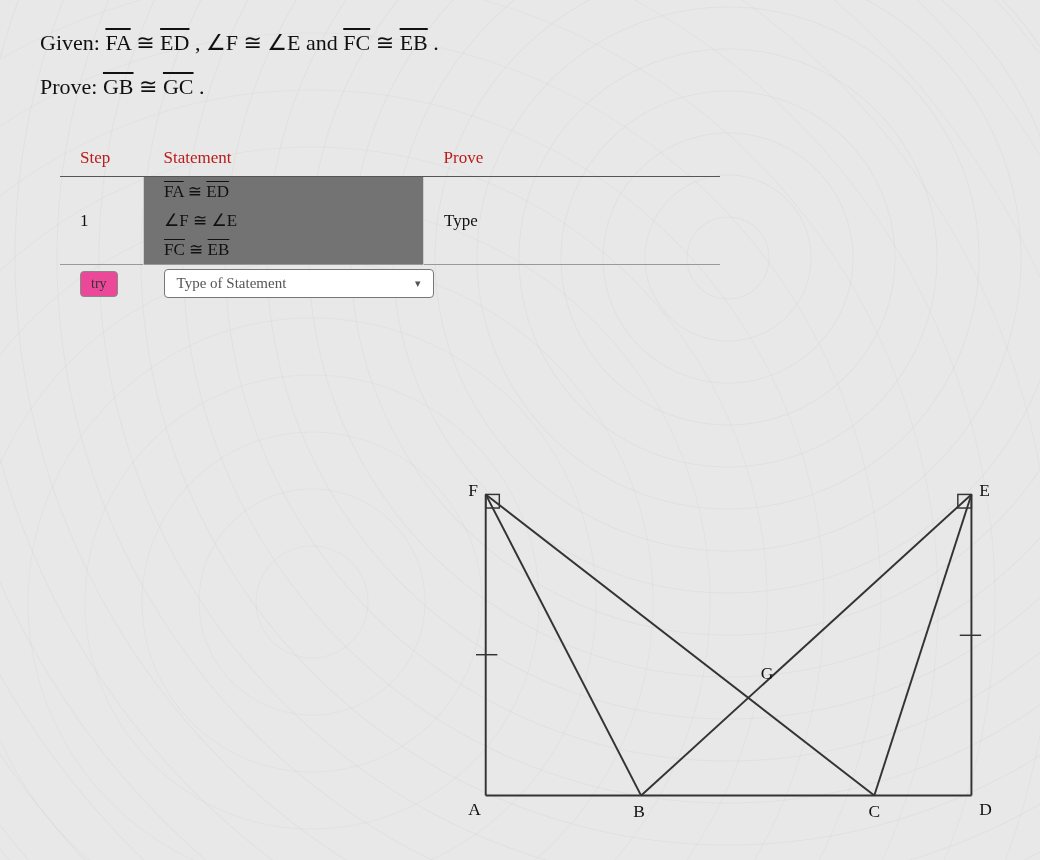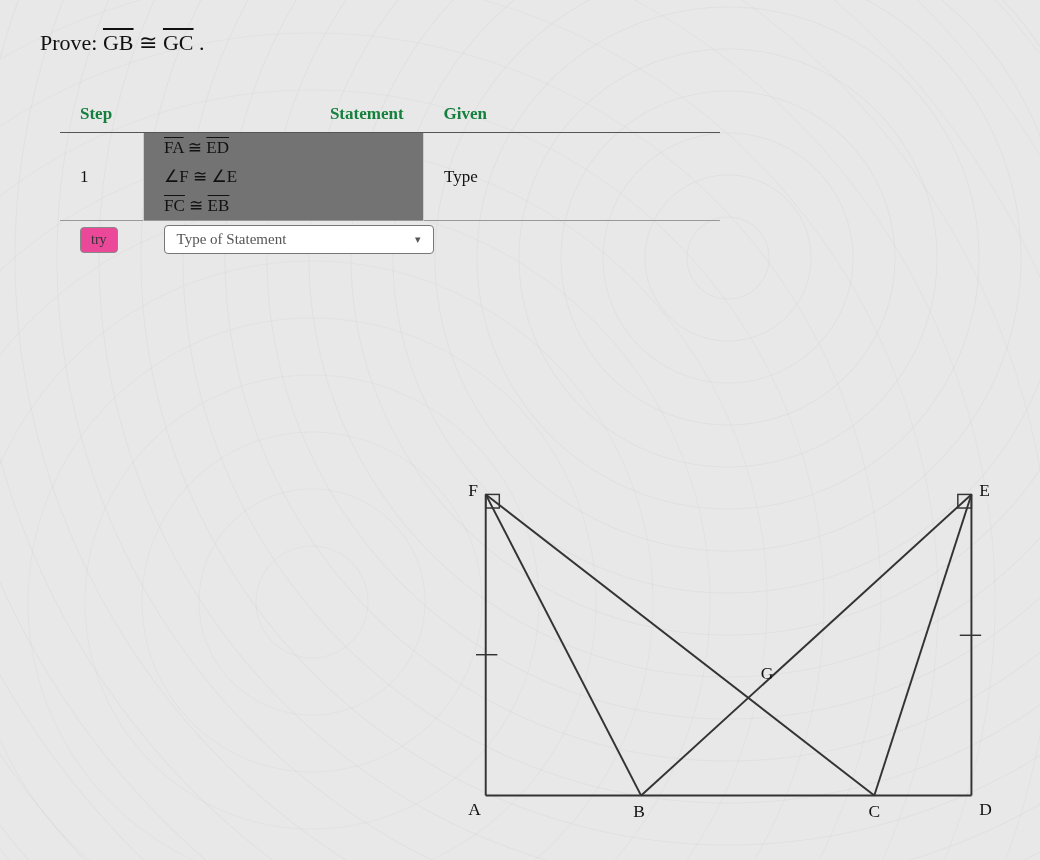--- a/index.html
+++ b/index.html
@@ -50,36 +50,35 @@
     .proof-table-wrapper {
       margin-left: 20px;
     }
 
     .proof-table {
       border-collapse: collapse;
       width: 660px;
     }
 
     .proof-table thead tr th {
-      font-weight: bold;
+      font-weight: normal;
       font-size: 17px;
       padding: 8px 20px;
       text-align: left;
       border-bottom: 1.5px solid #555;
-      color: #15803d;
+      color: #b91c1c;
       background: transparent;
     }
 
     .proof-table thead tr th:first-child {
       width: 80px;
     }
 
     .proof-table thead tr th:nth-child(2) {
       width: 280px;
-      text-align: right;
     }
 
     .proof-table tbody tr td {
       padding: 4px 20px;
       font-size: 17px;
       color: #111;
       vertical-align: middle;
     }
 
     .proof-table tbody tr.step-row td {
@@ -157,36 +156,47 @@
       width: 100%;
       height: 100%;
     }
 
   </style>
 </head>
 <body>
 
 <div class="content">
 
+  <div class="given-line">
+    <span>Given: </span>
+    <span class="overline">FA</span>
+    <span> ≅ </span>
+    <span class="overline">ED</span>
+    <span>, ∠F ≅ ∠E and </span>
+    <span class="overline">FC</span>
+    <span> ≅ </span>
+    <span class="overline">EB</span>
+    <span>.</span>
+  </div>
 
   <div class="prove-line">
     <span>Prove: </span>
     <span class="overline">GB</span>
     <span> ≅ </span>
     <span class="overline">GC</span>
     <span>.</span>
   </div>
 
   <div class="proof-table-wrapper">
     <table class="proof-table">
       <thead>
         <tr>
           <th>Step</th>
           <th>Statement</th>
-          <th>Given</th>
+          <th>Prove</th>
         </tr>
       </thead>
       <tbody>
 
         <tr class="step-row">
           <td class="step-num-cell" rowspan="3">1</td>
           <td class="statement-cell">
             <span class="overline">FA</span> ≅ <span class="overline">ED</span>
           </td>
           <td class="reason-cell" rowspan="3">Type</td>

